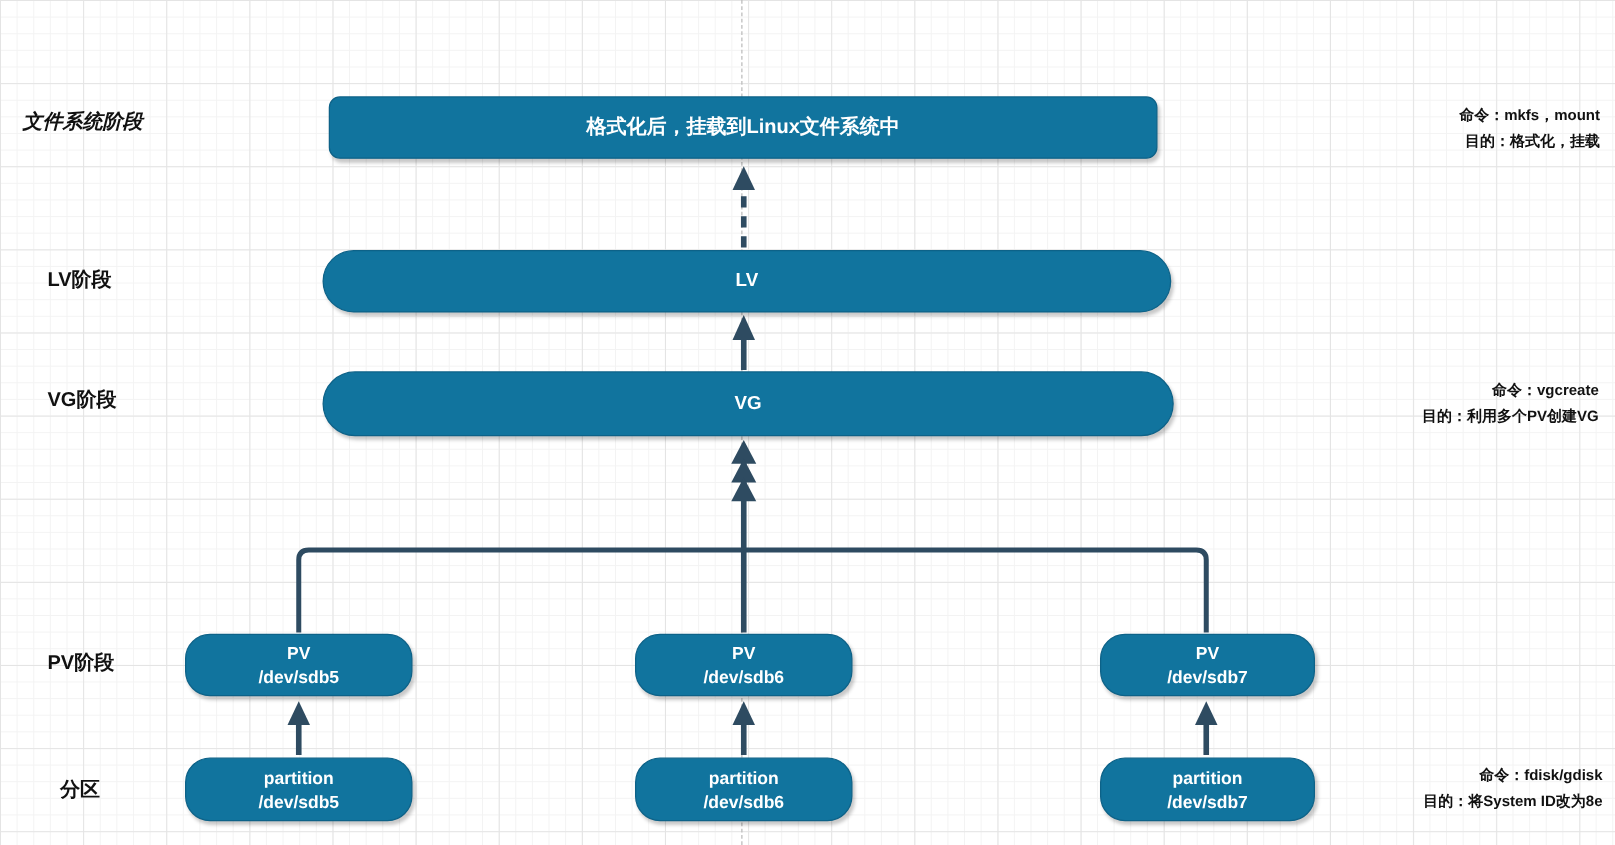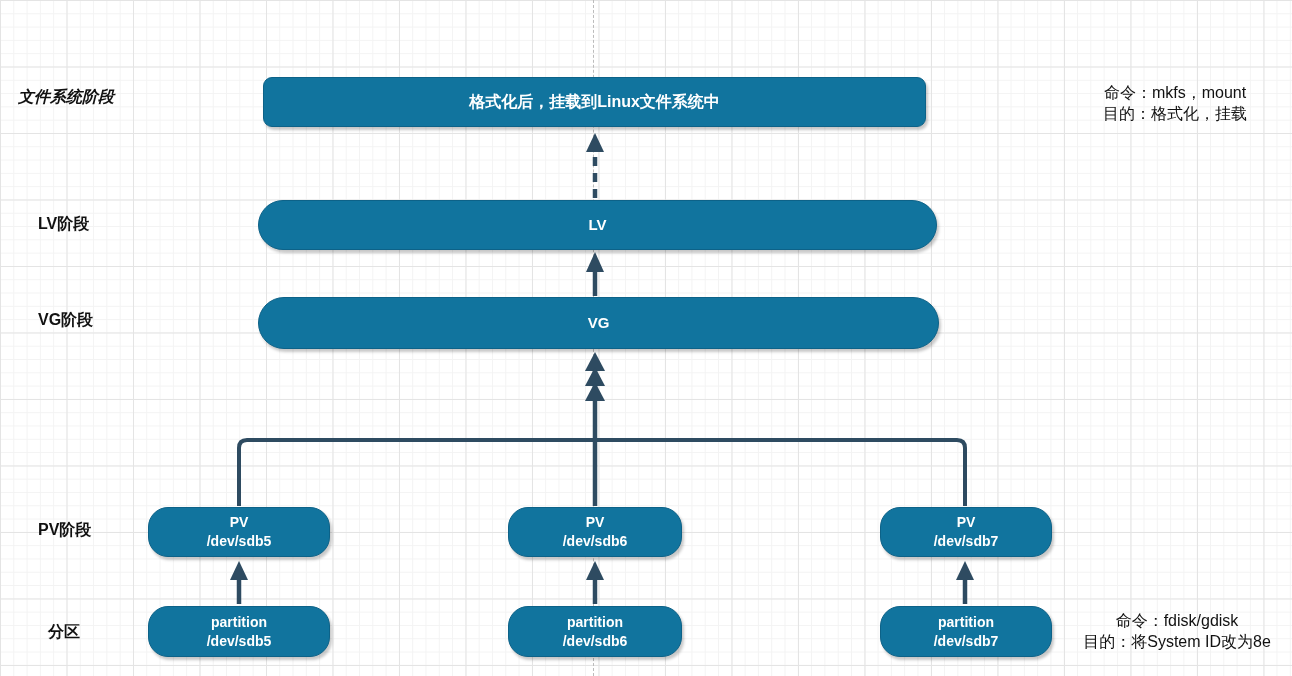--- a/index.html
+++ b/index.html
@@ -38,22 +38,22 @@
   .pt3{left:880px;top:606px;width:172px;height:51px;}
   .stage-label{
     position:absolute;color:#111111;font-weight:bold;font-size:16px;white-space:nowrap;
   }
   .sl-fs{left:18px;top:87px;font-style:italic;}
   .sl-lv{left:38px;top:214px;}
   .sl-vg{left:38px;top:310px;}
   .sl-pv{left:38px;top:520px;}
   .sl-part{left:48px;top:622px;}
   .annotation{
-    position:absolute;width:210px;color:#111111;font-weight:normal;font-size:16px;
-    line-height:21px;text-align:center;white-space:nowrap;
+    position:absolute;width:210px;color:#111111;font-weight:bold;font-size:12px;
+    line-height:21px;text-align:right;white-space:nowrap;
   }
   .an-fs{left:1070px;top:82px;}
   .an-vg{left:1069px;top:302px;}
   .an-pv{left:1075px;top:512px;}
   .an-part{left:1072px;top:610px;}
 </style>
 </head>
 <body>
 
 <div class="canvas">
@@ -115,18 +115,22 @@
   </div>
   <div class="node node-sm pt3">
     <span>partition</span>
     <span>/dev/sdb7</span>
   </div>
 
   <div class="annotation an-fs">
     <div>命令：mkfs，mount</div>
     <div>目的：格式化，挂载</div>
   </div>
+  <div class="annotation an-vg">
+    <div>命令：vgcreate</div>
+    <div>目的：利用多个PV创建VG</div>
+  </div>
   <div class="annotation an-part">
     <div>命令：fdisk/gdisk</div>
     <div>目的：将System ID改为8e</div>
   </div>
 
 </div>
 
 </body></html>

